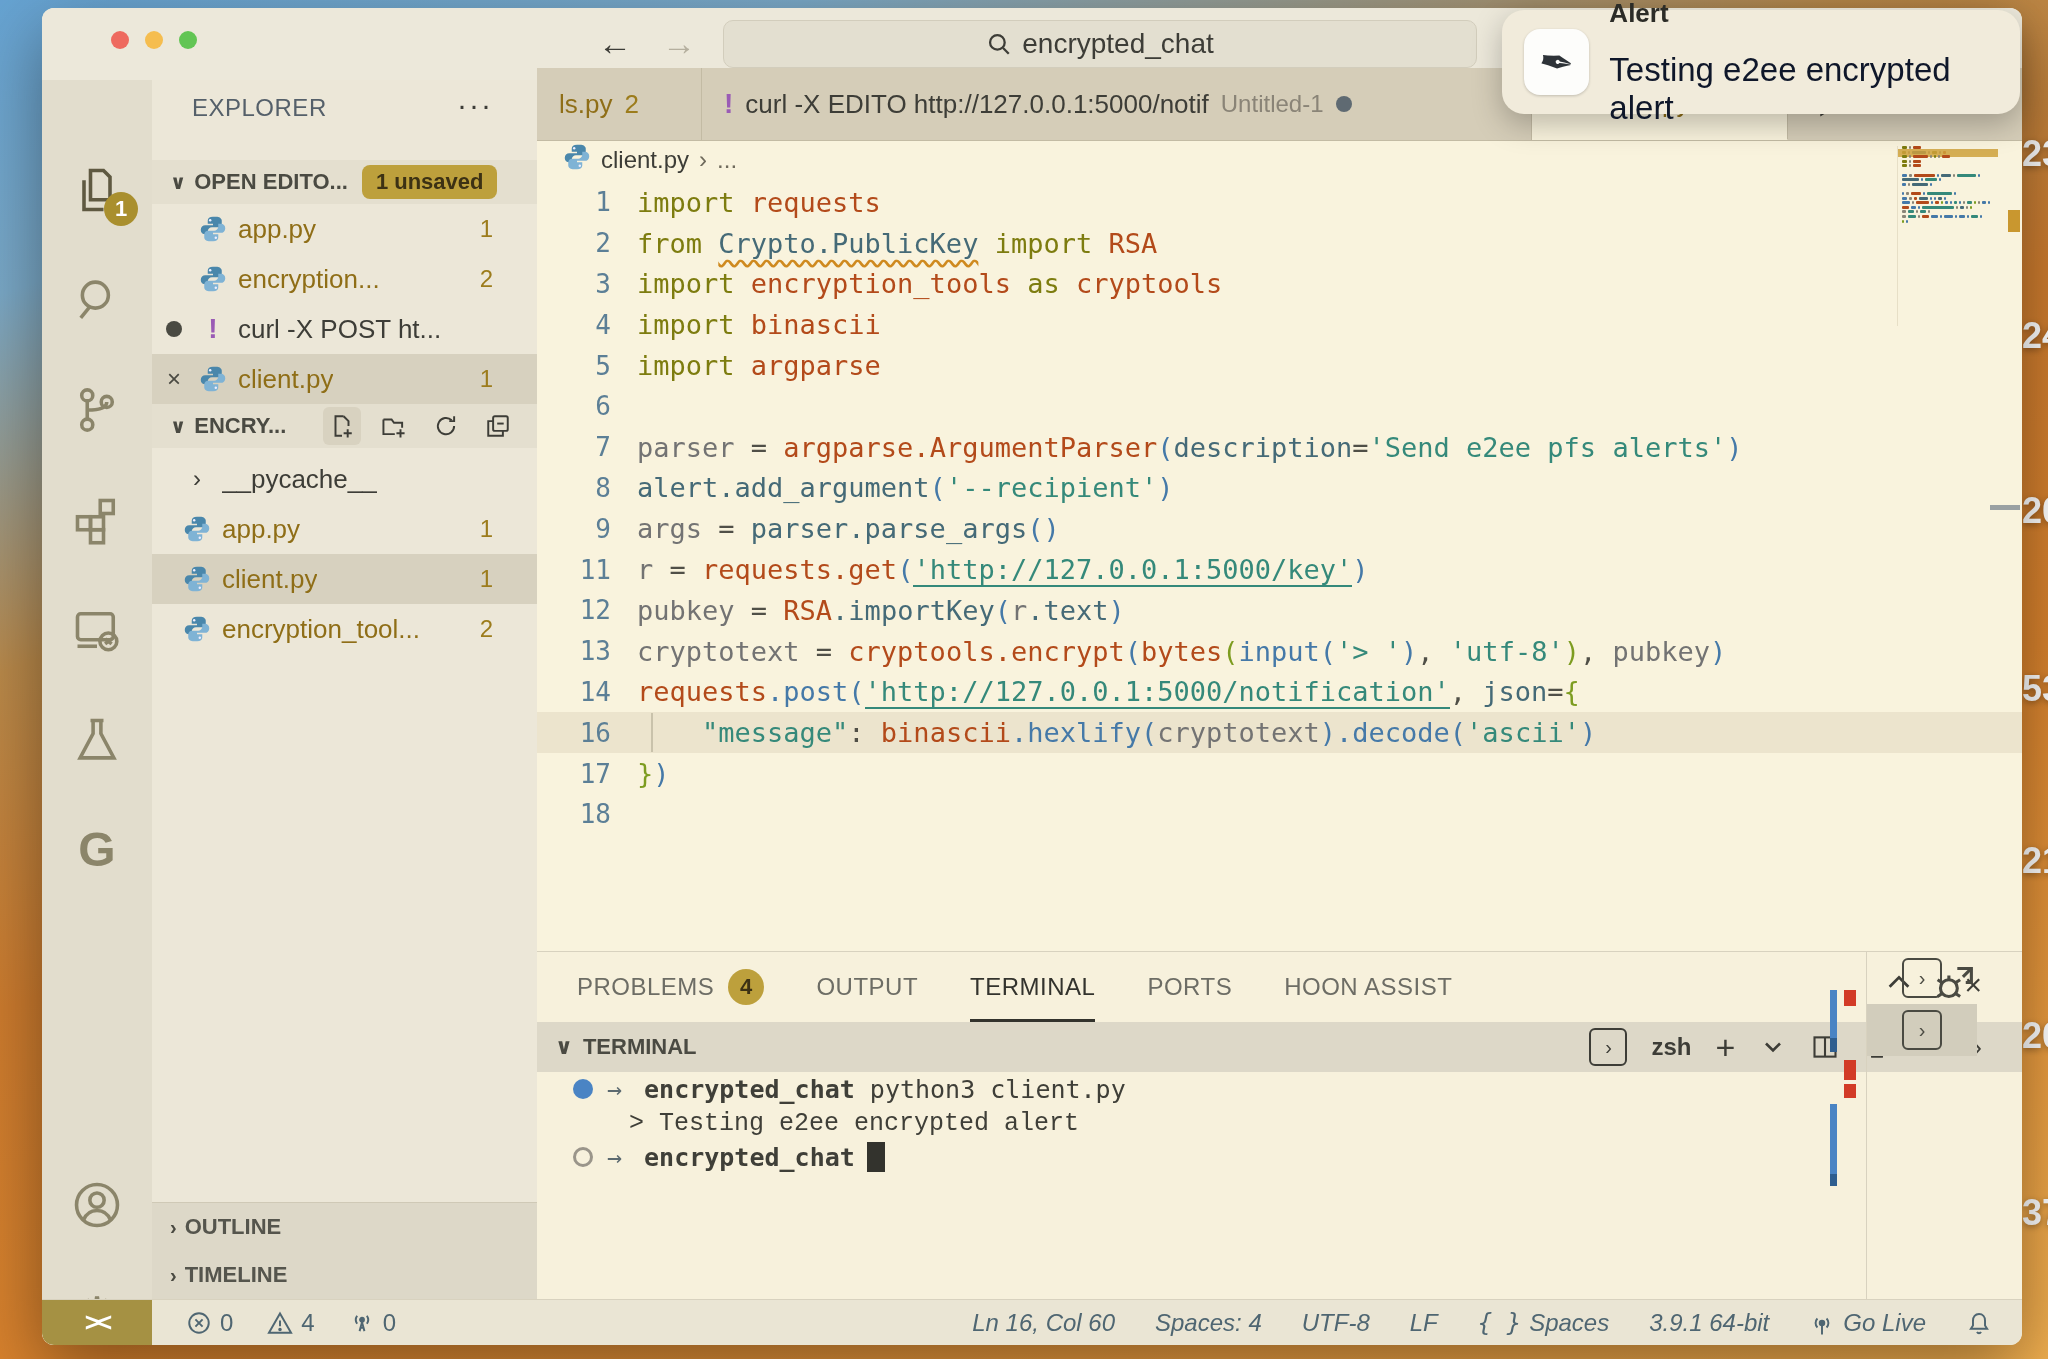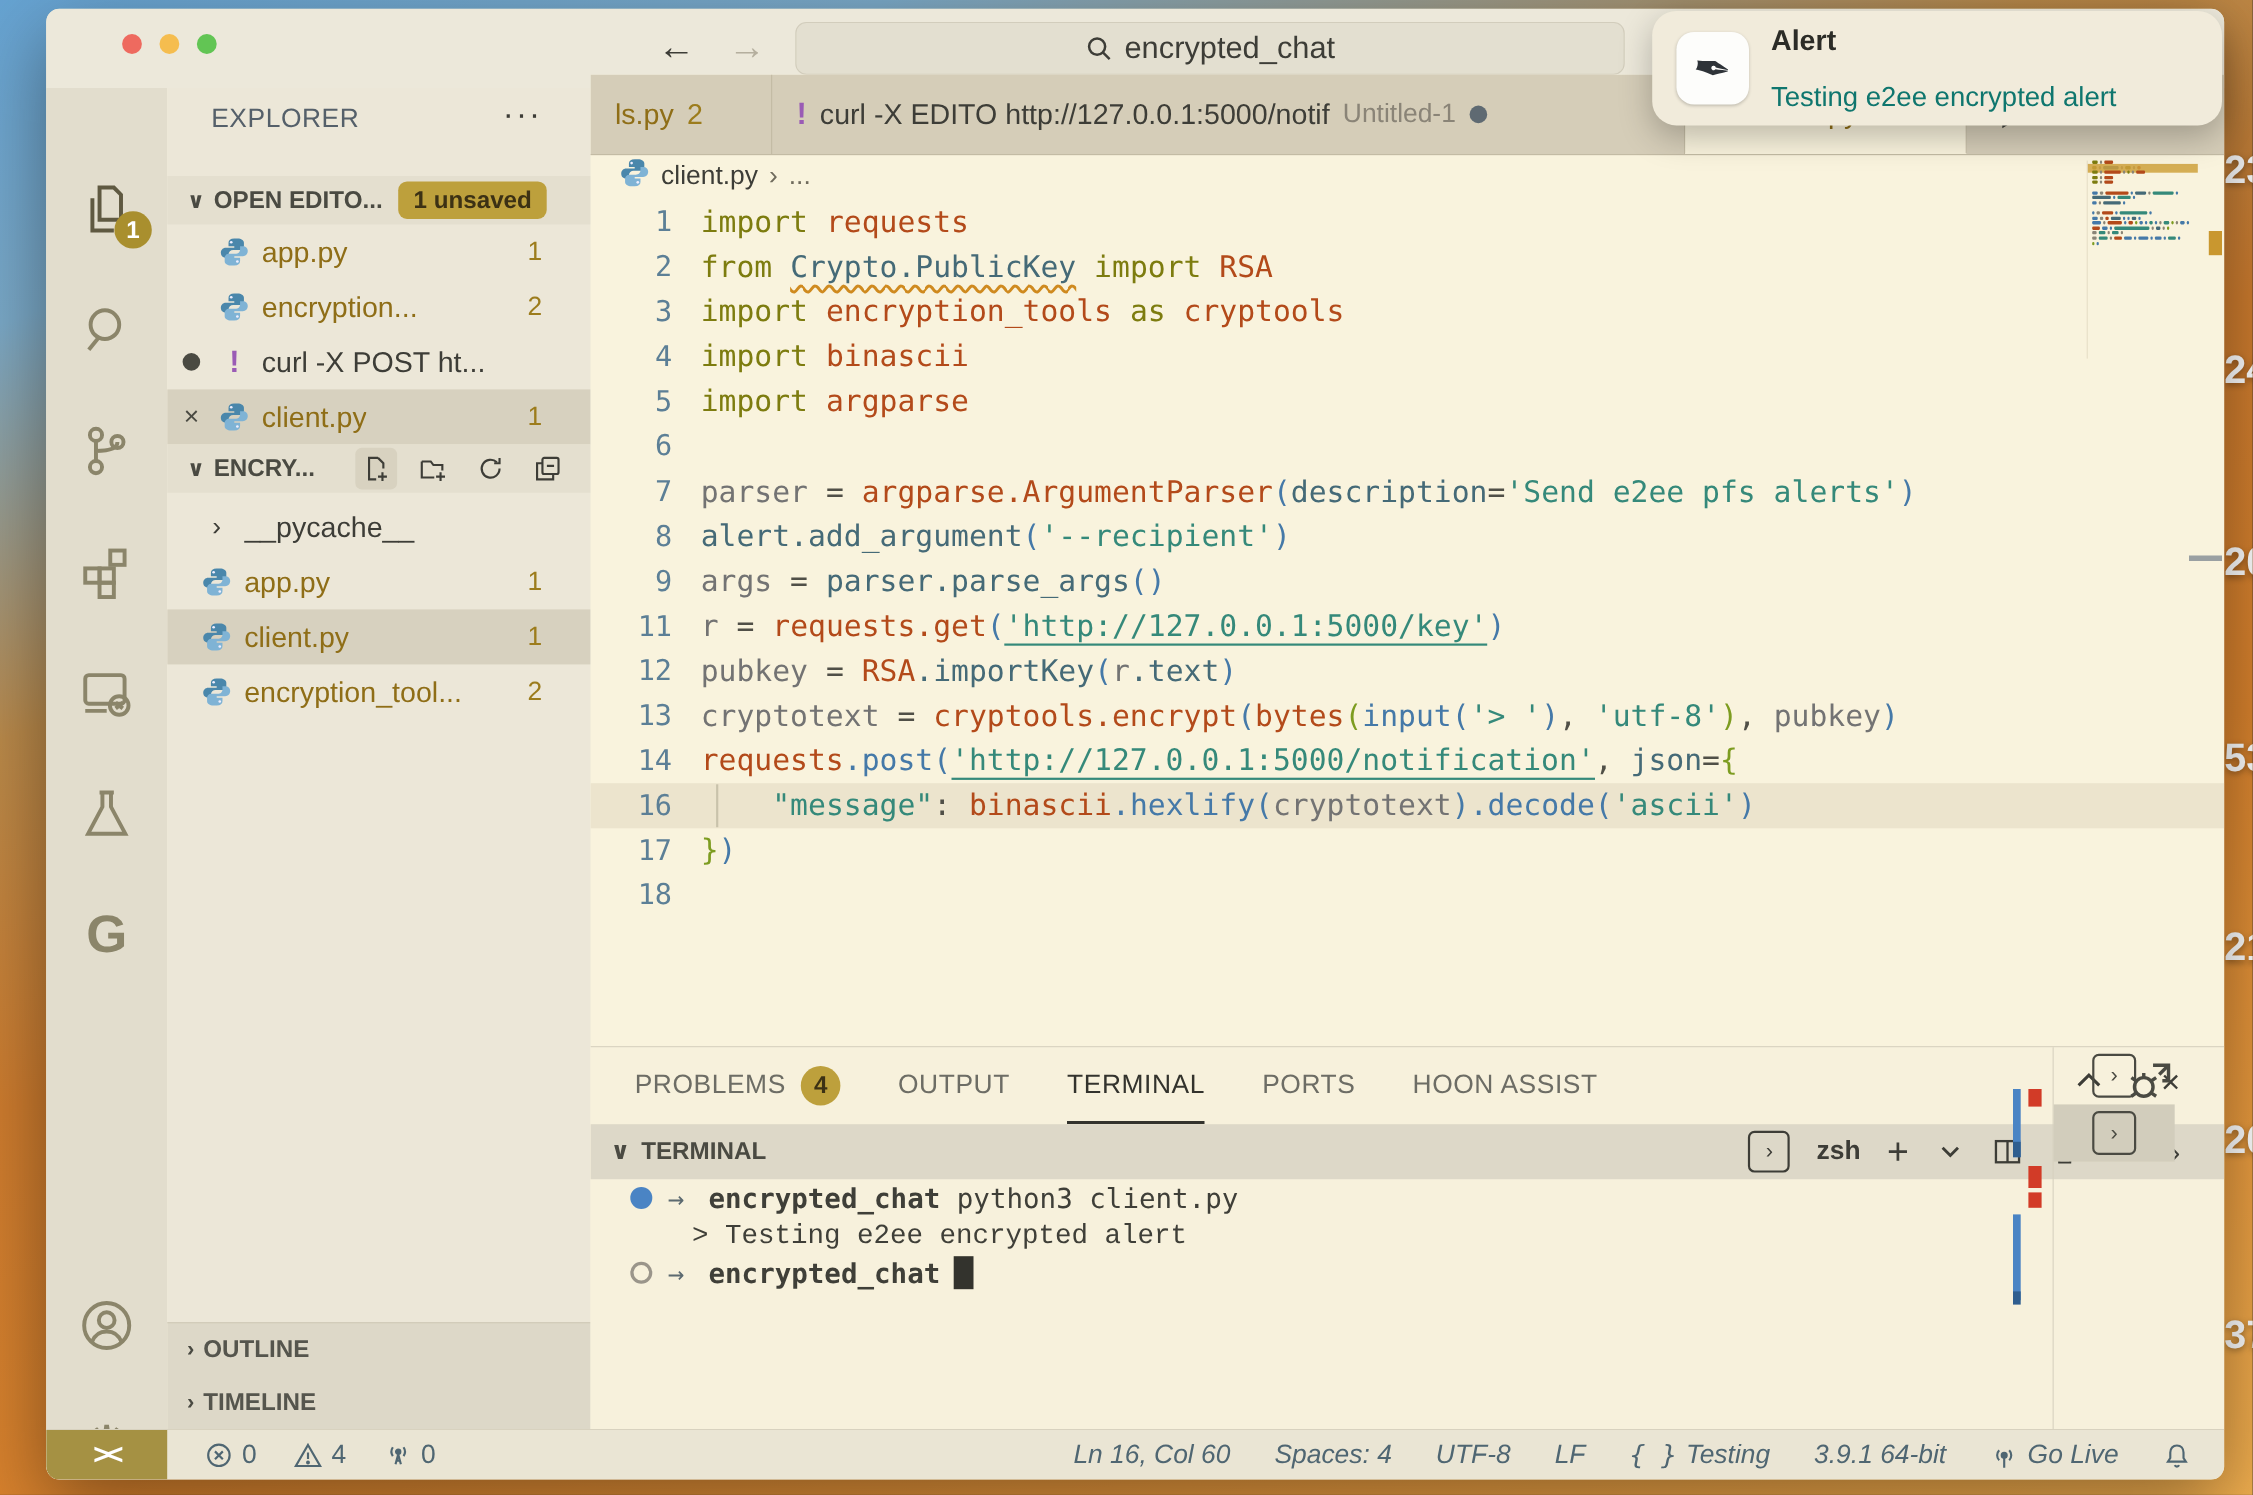--- a/index.html
+++ b/index.html
@@ -119,21 +119,21 @@
   .st-item{display:flex;align-items:center;gap:8px;margin-left:34px;white-space:nowrap;}
   .st-item svg{width:26px;height:26px;}
   #st-right{margin-left:auto;display:flex;align-items:center;margin-right:30px;}
   #st-right .st-item{margin-left:40px;font-style:italic;}
   
   #notif{position:absolute;left:1502px;top:10px;width:518px;height:104px;background:#f1ebdb;border-radius:22px;
     box-shadow:0 10px 30px rgba(0,0,0,.25);display:flex;align-items:center;z-index:50;}
   #notif-icon{width:66px;height:66px;background:#fdfdfb;border-radius:16px;margin:0 20px 0 22px;
     display:flex;align-items:center;justify-content:center;font-size:42px;color:#2e3338;box-shadow:0 1px 3px rgba(0,0,0,.2);}
   #notif-title{font-weight:bold;font-size:26px;color:#2c2c27;}
-  #notif-msg{font-size:25px;color:#0f766e;margin-top:22px;}
+  #notif-msg{font-size:33px;color:#0f172a;margin-top:22px;}
 </style>
 </head>
 <body>
 
 <div id="desktop">
   <div id="edge-numbers">
       <span class="edge-num" style="top: 133px;">23</span>
       <span class="edge-num" style="top: 315px;">24</span>
       <span class="edge-num" style="top: 490px;">20</span>
       <span class="edge-num" style="top: 668px;">53</span>
@@ -701,21 +701,21 @@
           <span class="st-item">
             <span>UTF-8</span>
           </span>
           <span class="st-item">
             <span>LF</span>
           </span>
           <span class="st-item">
             <span style="display: flex;">
               <span style="font-family:'DejaVu Sans Mono',monospace;font-size:24px">{ }</span>
             </span>
-            <span>Testing</span>
+            <span>Spaces</span>
           </span>
           <span class="st-item">
             <span>3.9.1 64-bit</span>
           </span>
           <span class="st-item">
             <span style="display: flex;">
               <svg viewBox="0 0 16 16" fill="none" stroke="currentColor" stroke-width="1.2">
                 <circle cx="8" cy="8" r="1.4" fill="currentColor"></circle>
                 <path d="M5.2 5.2a4 4 0 0 0 0 5.6M10.8 5.2a4 4 0 0 1 0 5.6"></path>
                 <path d="M8 9.5V15"></path>

